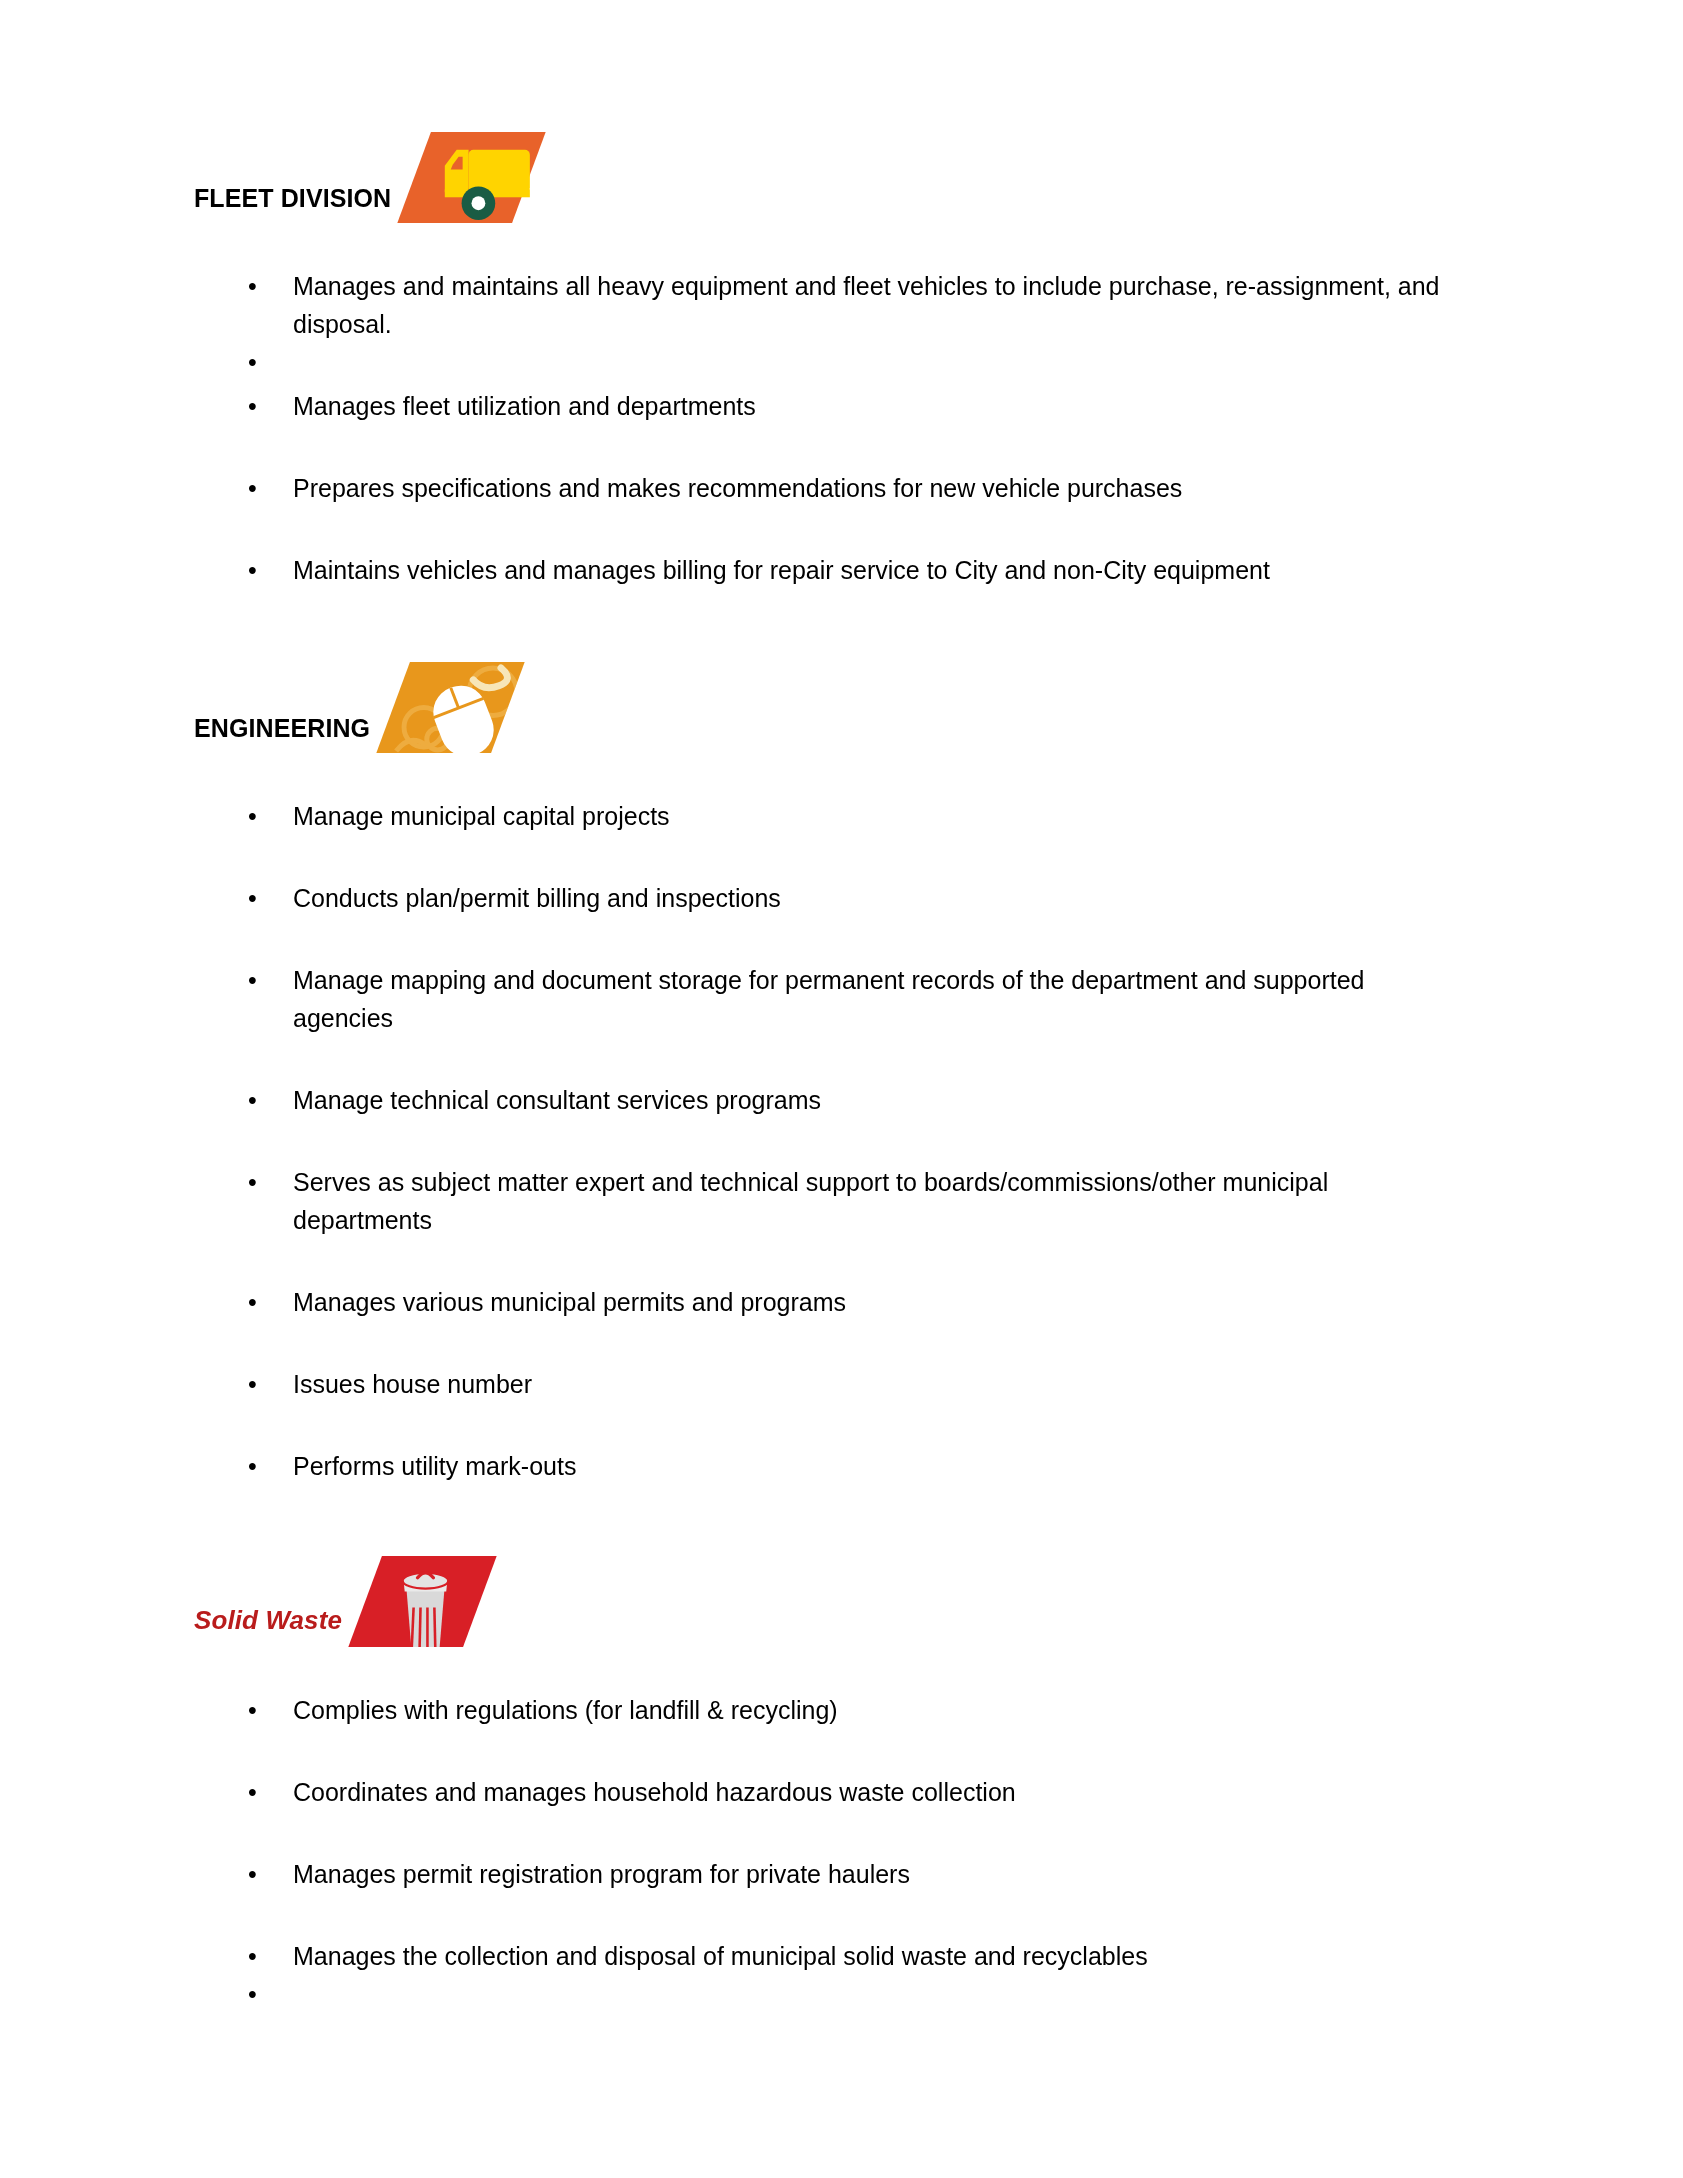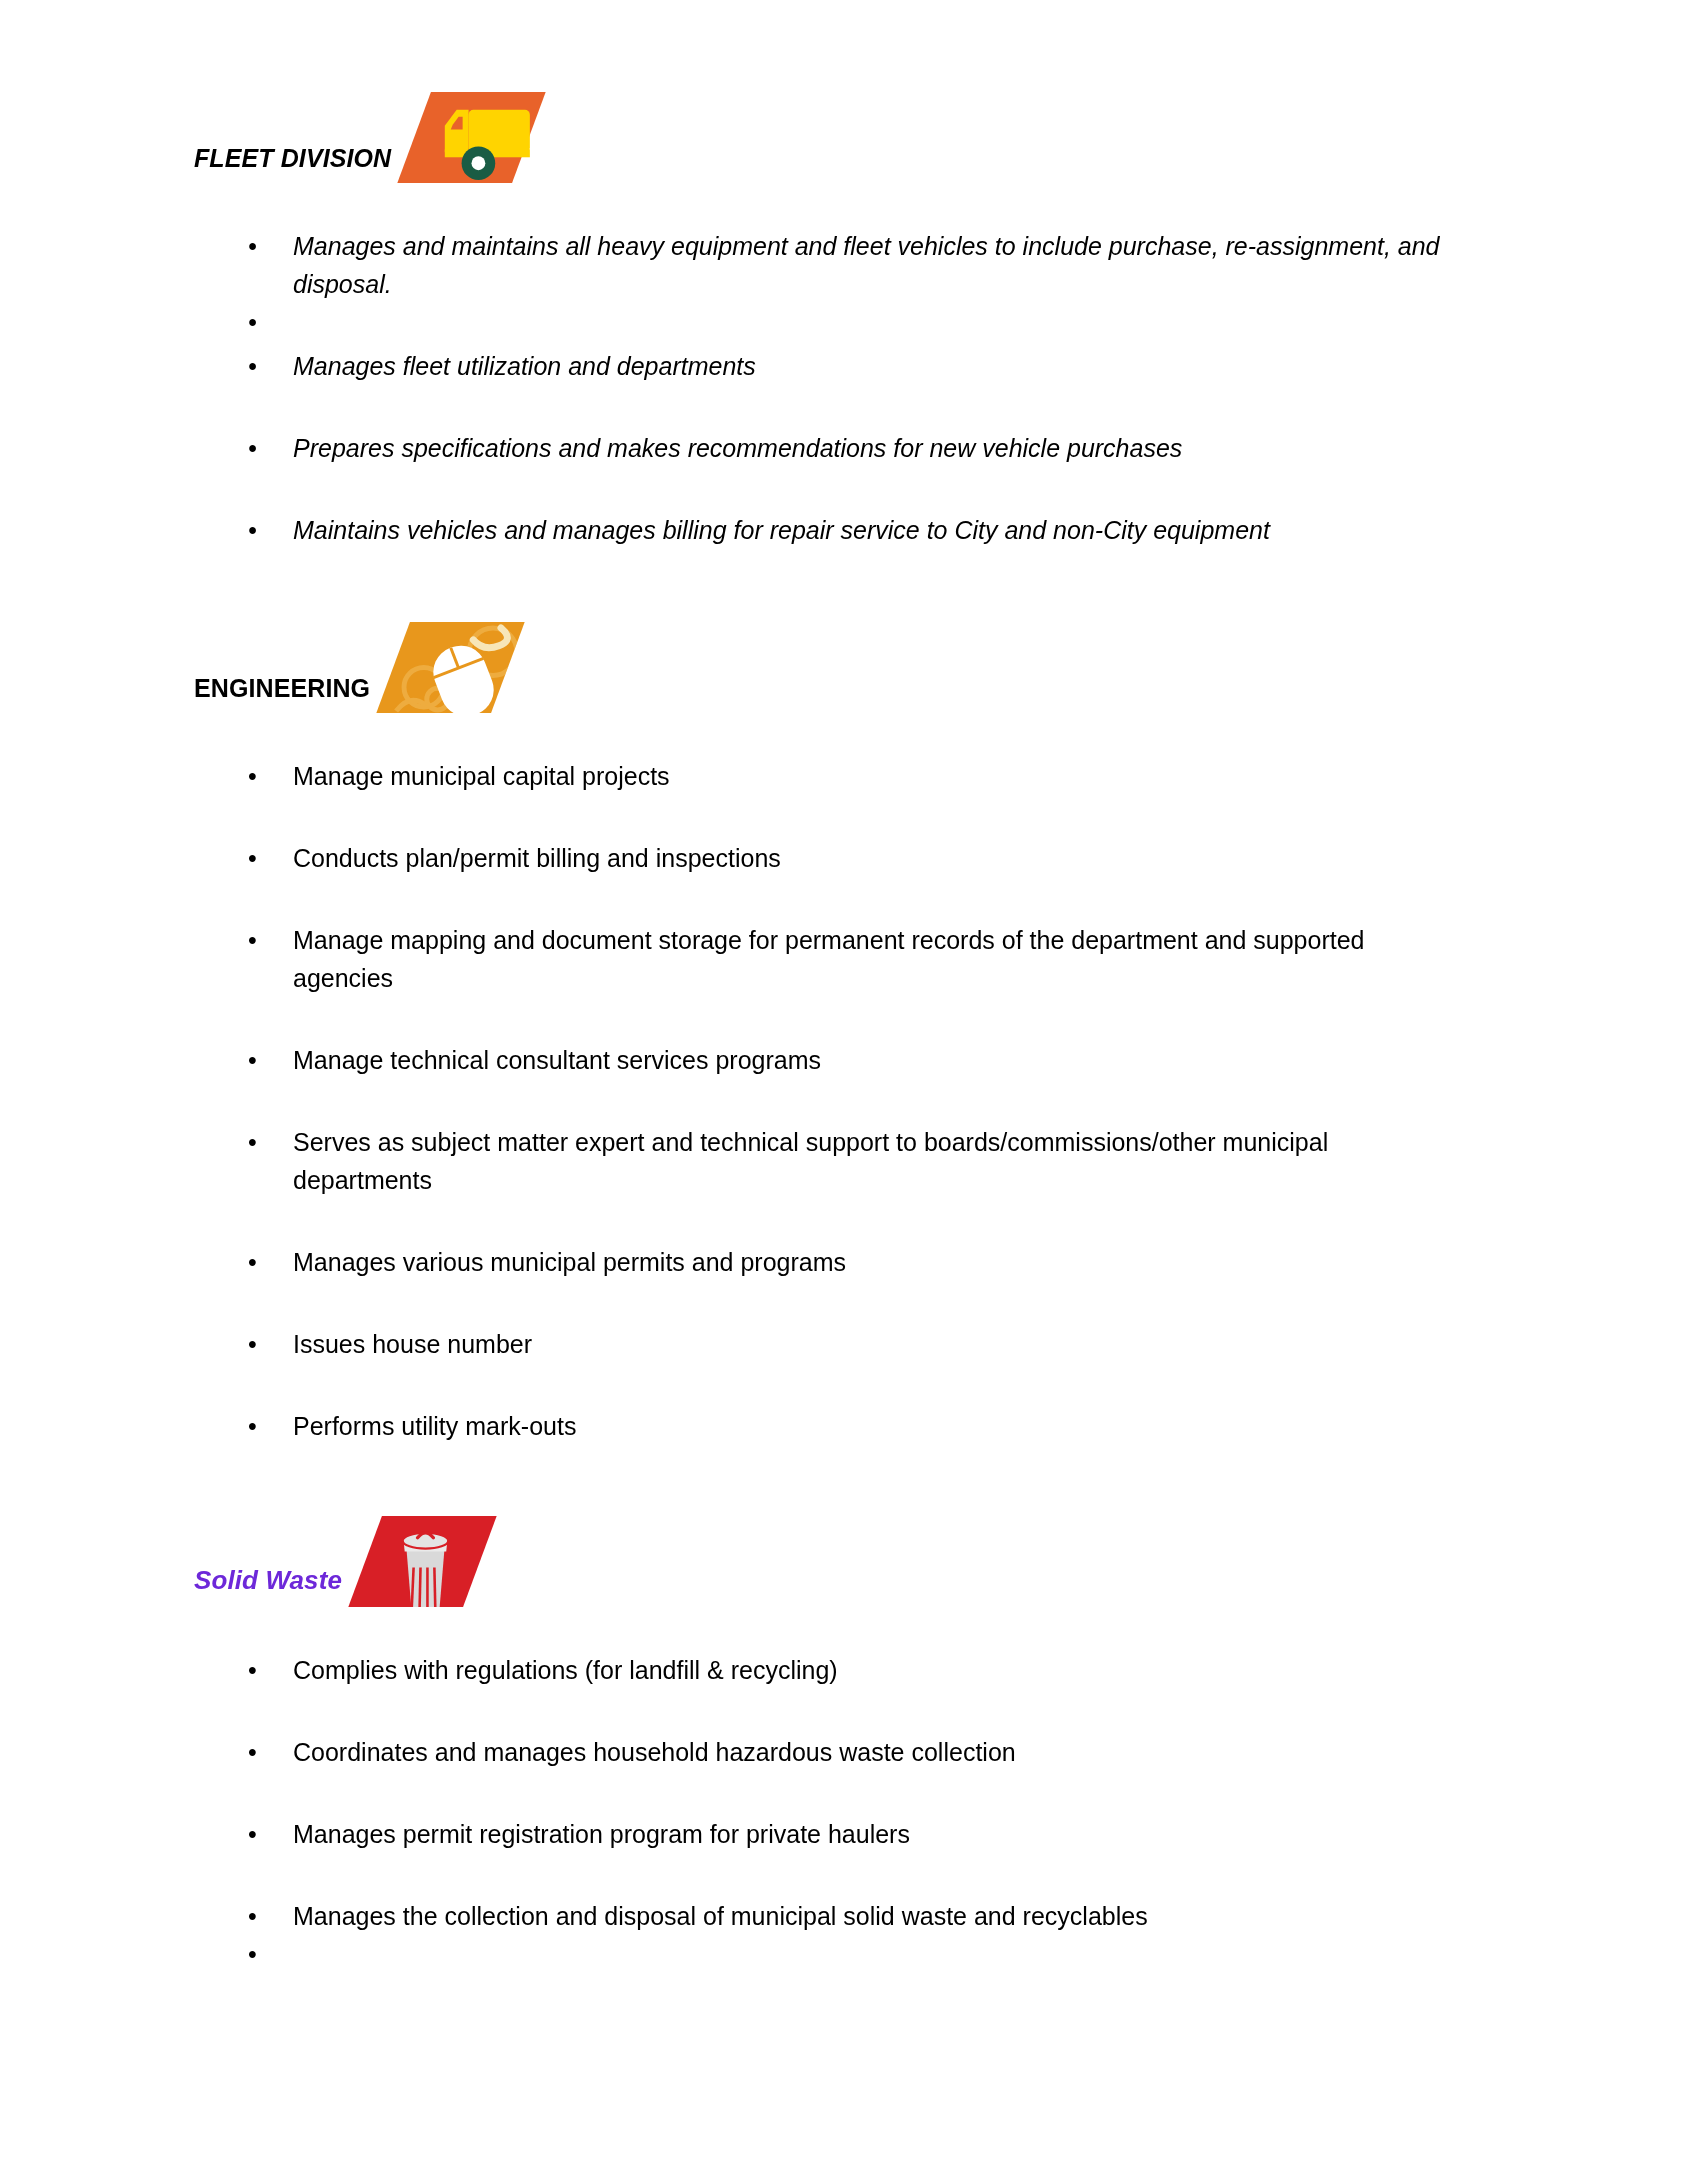--- a/index.html
+++ b/index.html
@@ -44,21 +44,21 @@
     letter-spacing: 0.1px;
     line-height: 1;
     color: #000000;
     white-space: nowrap;
     position: relative;
     z-index: 3;
     padding-bottom: 12px;
   }
 
   .section-title.solid-waste-title {
-    color: #6d28d9;
+    color: #b91c1c;
     font-style: italic;
     font-weight: bold;
     font-size: 26px;
     padding-bottom: 14px;
   }
 
   
   .logo {
     position: relative;
     width: 149px;
@@ -93,21 +93,21 @@
     font-size: 25px;
     line-height: 38px;
     color: #000000;
   }
   ul.bullets li .li-text {
     display: block;
     max-width: 1178px;
     margin-top: 44px;
   }
 
-  .fleet-block { padding-top: 76px; font-style: italic; }
+  .fleet-block { padding-top: 116px; }
   .eng-block { padding-top: 57px; }
   .sw-block { padding-top: 55px; }
 
   .eng-list { padding-top: 30px; }
   .fleet-list { padding-top: 22px; }
   .sw-list { padding-top: 6px; }
 </style>
 </head>
 <body>
 

